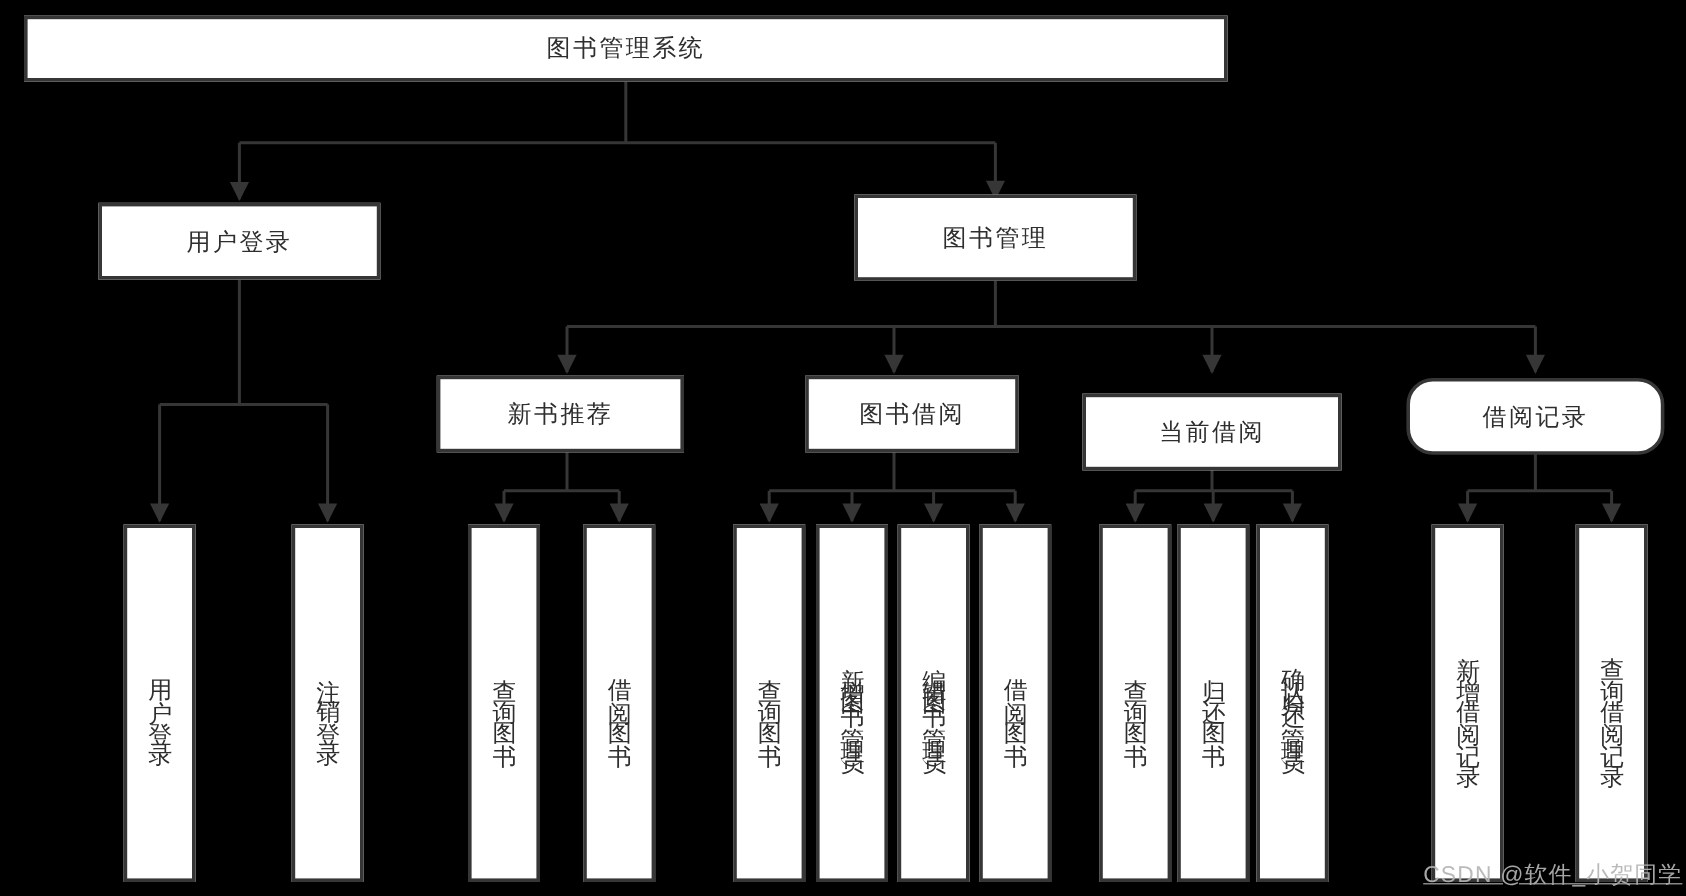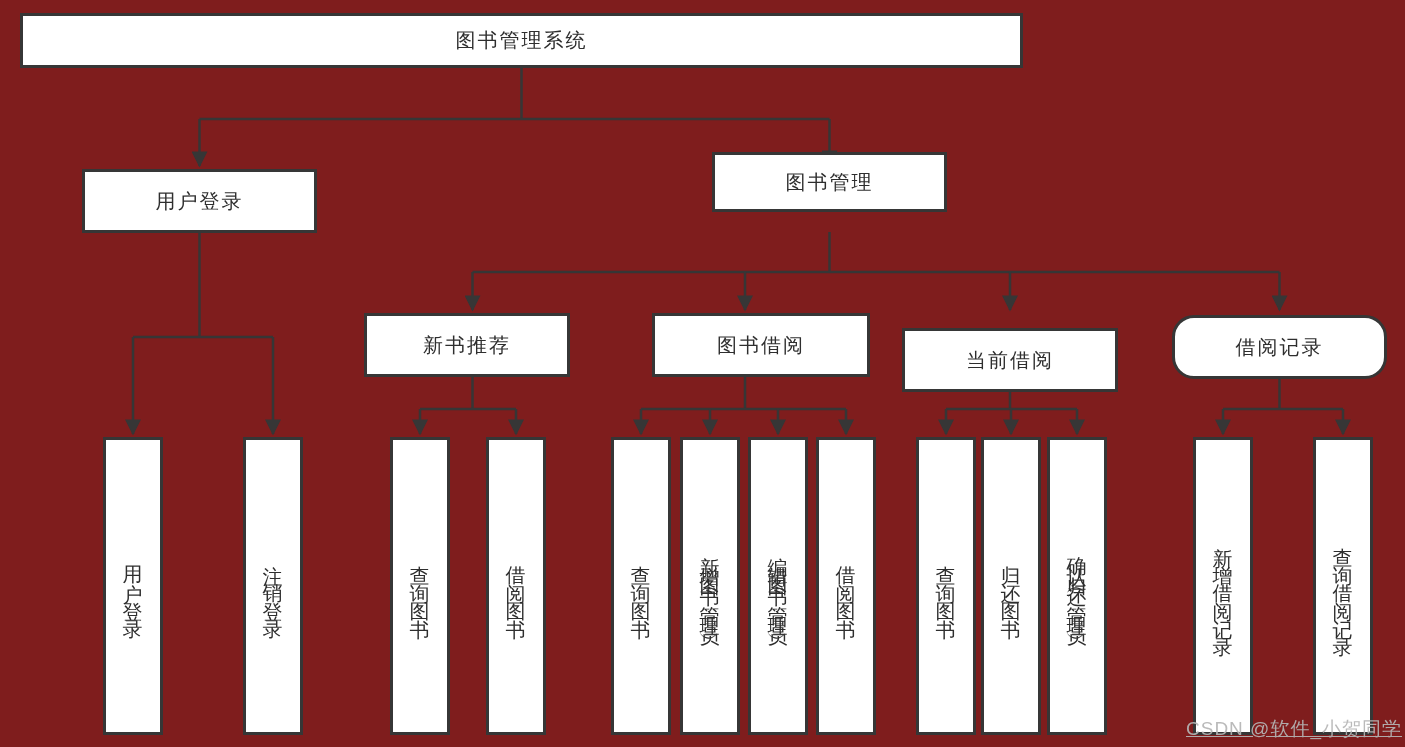--- a/index.html
+++ b/index.html
@@ -1,18 +1,18 @@
 <!DOCTYPE html>
 <html><head>
 <meta charset="utf-8">
 <style>
   html,body{margin:0;padding:0;background:#ffffff;}
   body{width:1405px;height:747px;overflow:hidden;
        font-family:"Liberation Sans","DejaVu Sans",sans-serif;}
-  .stage{position:relative;width:1405px;height:747px;background:#7f1d1d;}
+  .stage{position:relative;width:1405px;height:747px;background:#000000;}
   .wires{position:absolute;left:0;top:0;z-index:1;}
   .box{position:absolute;box-sizing:border-box;background:#ffffff;
        border:3px solid #363636;display:flex;align-items:center;justify-content:center;
        z-index:2;color:#2e2e2e;}
   .box span{font-size:20px;letter-spacing:2px;white-space:nowrap;color:#2e2e2e;}
   .leaf span{writing-mode:vertical-rl;letter-spacing:18px;line-height:1;}
   .leaf.tight span{letter-spacing:10px;}
   .watermark{position:absolute;left:1186px;top:716px;z-index:5;
        font-size:19px;letter-spacing:1px;color:#b5b5b5;opacity:.92;white-space:nowrap;text-decoration:underline;}
 </style>
@@ -71,28 +71,28 @@
     </g>
   </svg>
 
   <div class="box" style="left:20px;top:13px;width:1003px;height:55px;">
     <span>图书管理系统</span>
   </div>
 
   <div class="box" style="left:82px;top:169px;width:235px;height:64px;">
     <span>用户登录</span>
   </div>
-  <div class="box" style="left:712px;top:152px;width:235px;height:60px;">
+  <div class="box" style="left:712px;top:162px;width:235px;height:72px;">
     <span>图书管理</span>
   </div>
 
   <div class="box" style="left:364px;top:313px;width:206px;height:64px;">
     <span>新书推荐</span>
   </div>
-  <div class="box" style="left:652px;top:313px;width:218px;height:64px;align-items:center;">
+  <div class="box" style="left:671px;top:313px;width:178px;height:64px;align-items:center;">
     <span>图书借阅</span>
   </div>
   <div class="box" style="left:902px;top:328px;width:216px;height:64px;">
     <span>当前借阅</span>
   </div>
   <div class="box" style="left:1172px;top:315px;width:215px;height:64px;border-radius:22px;">
     <span>借阅记录</span>
   </div>
 
   <div class="box leaf" style="left:103px;top:437px;width:60px;height:298px;">

